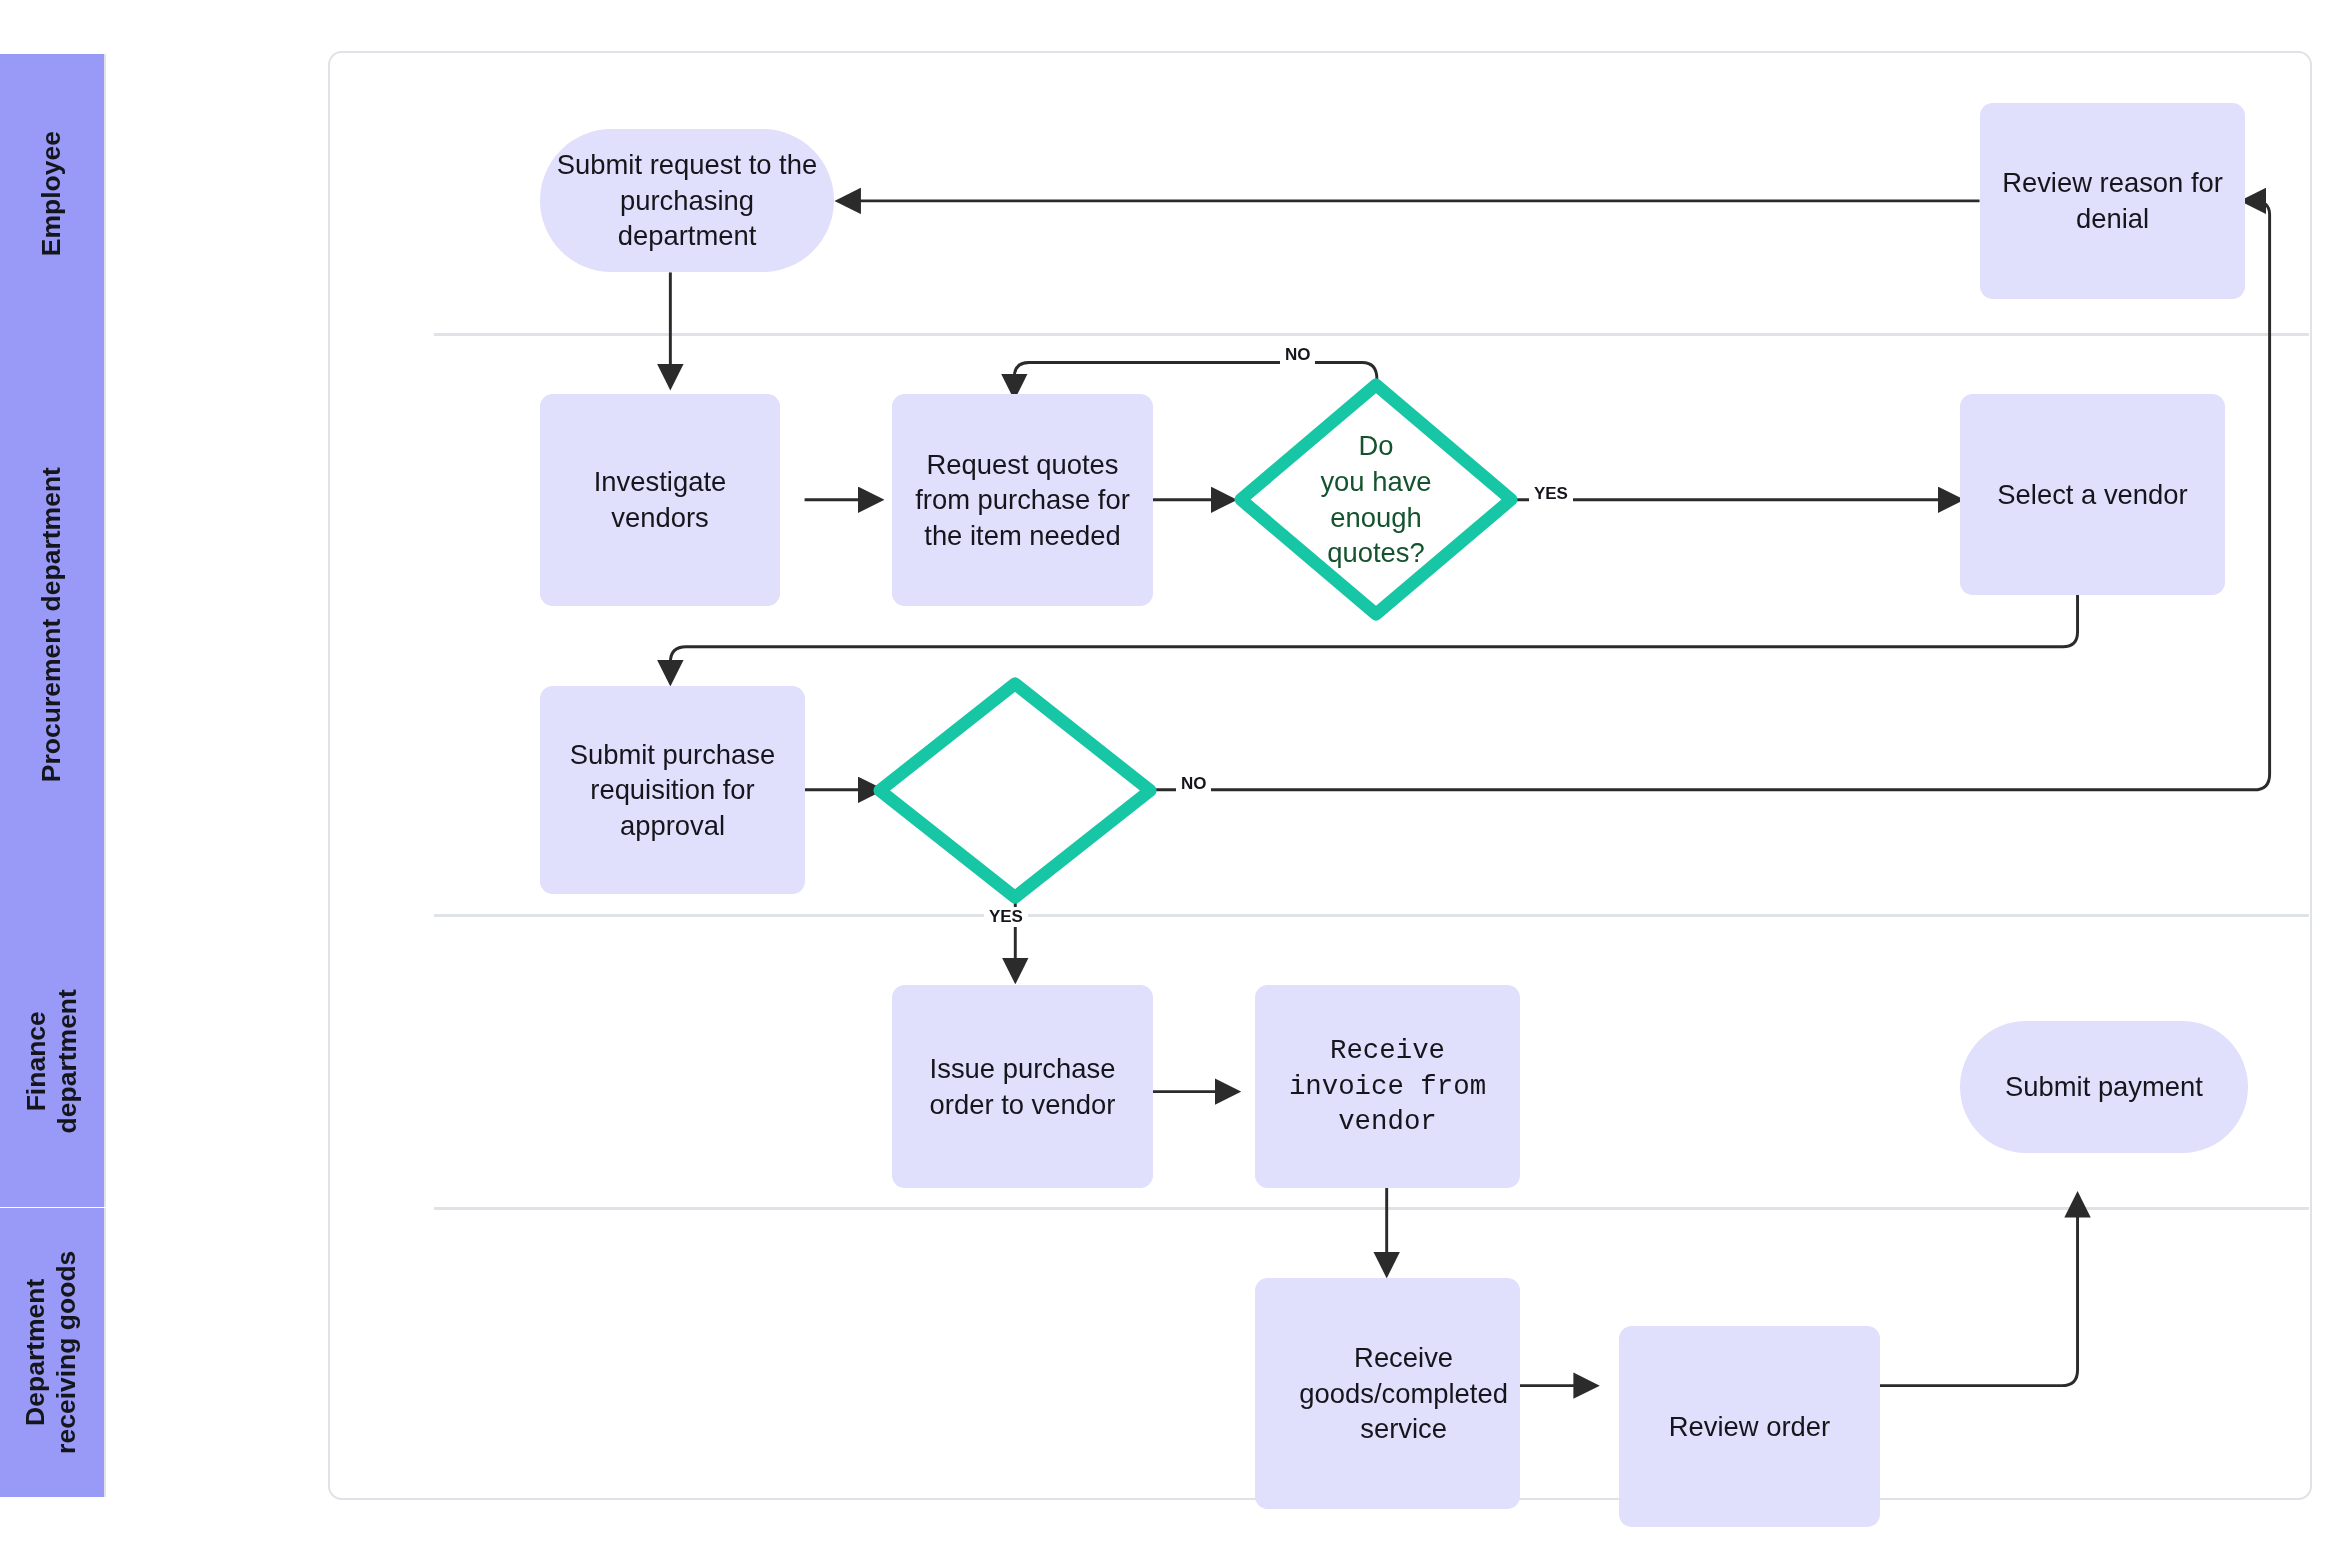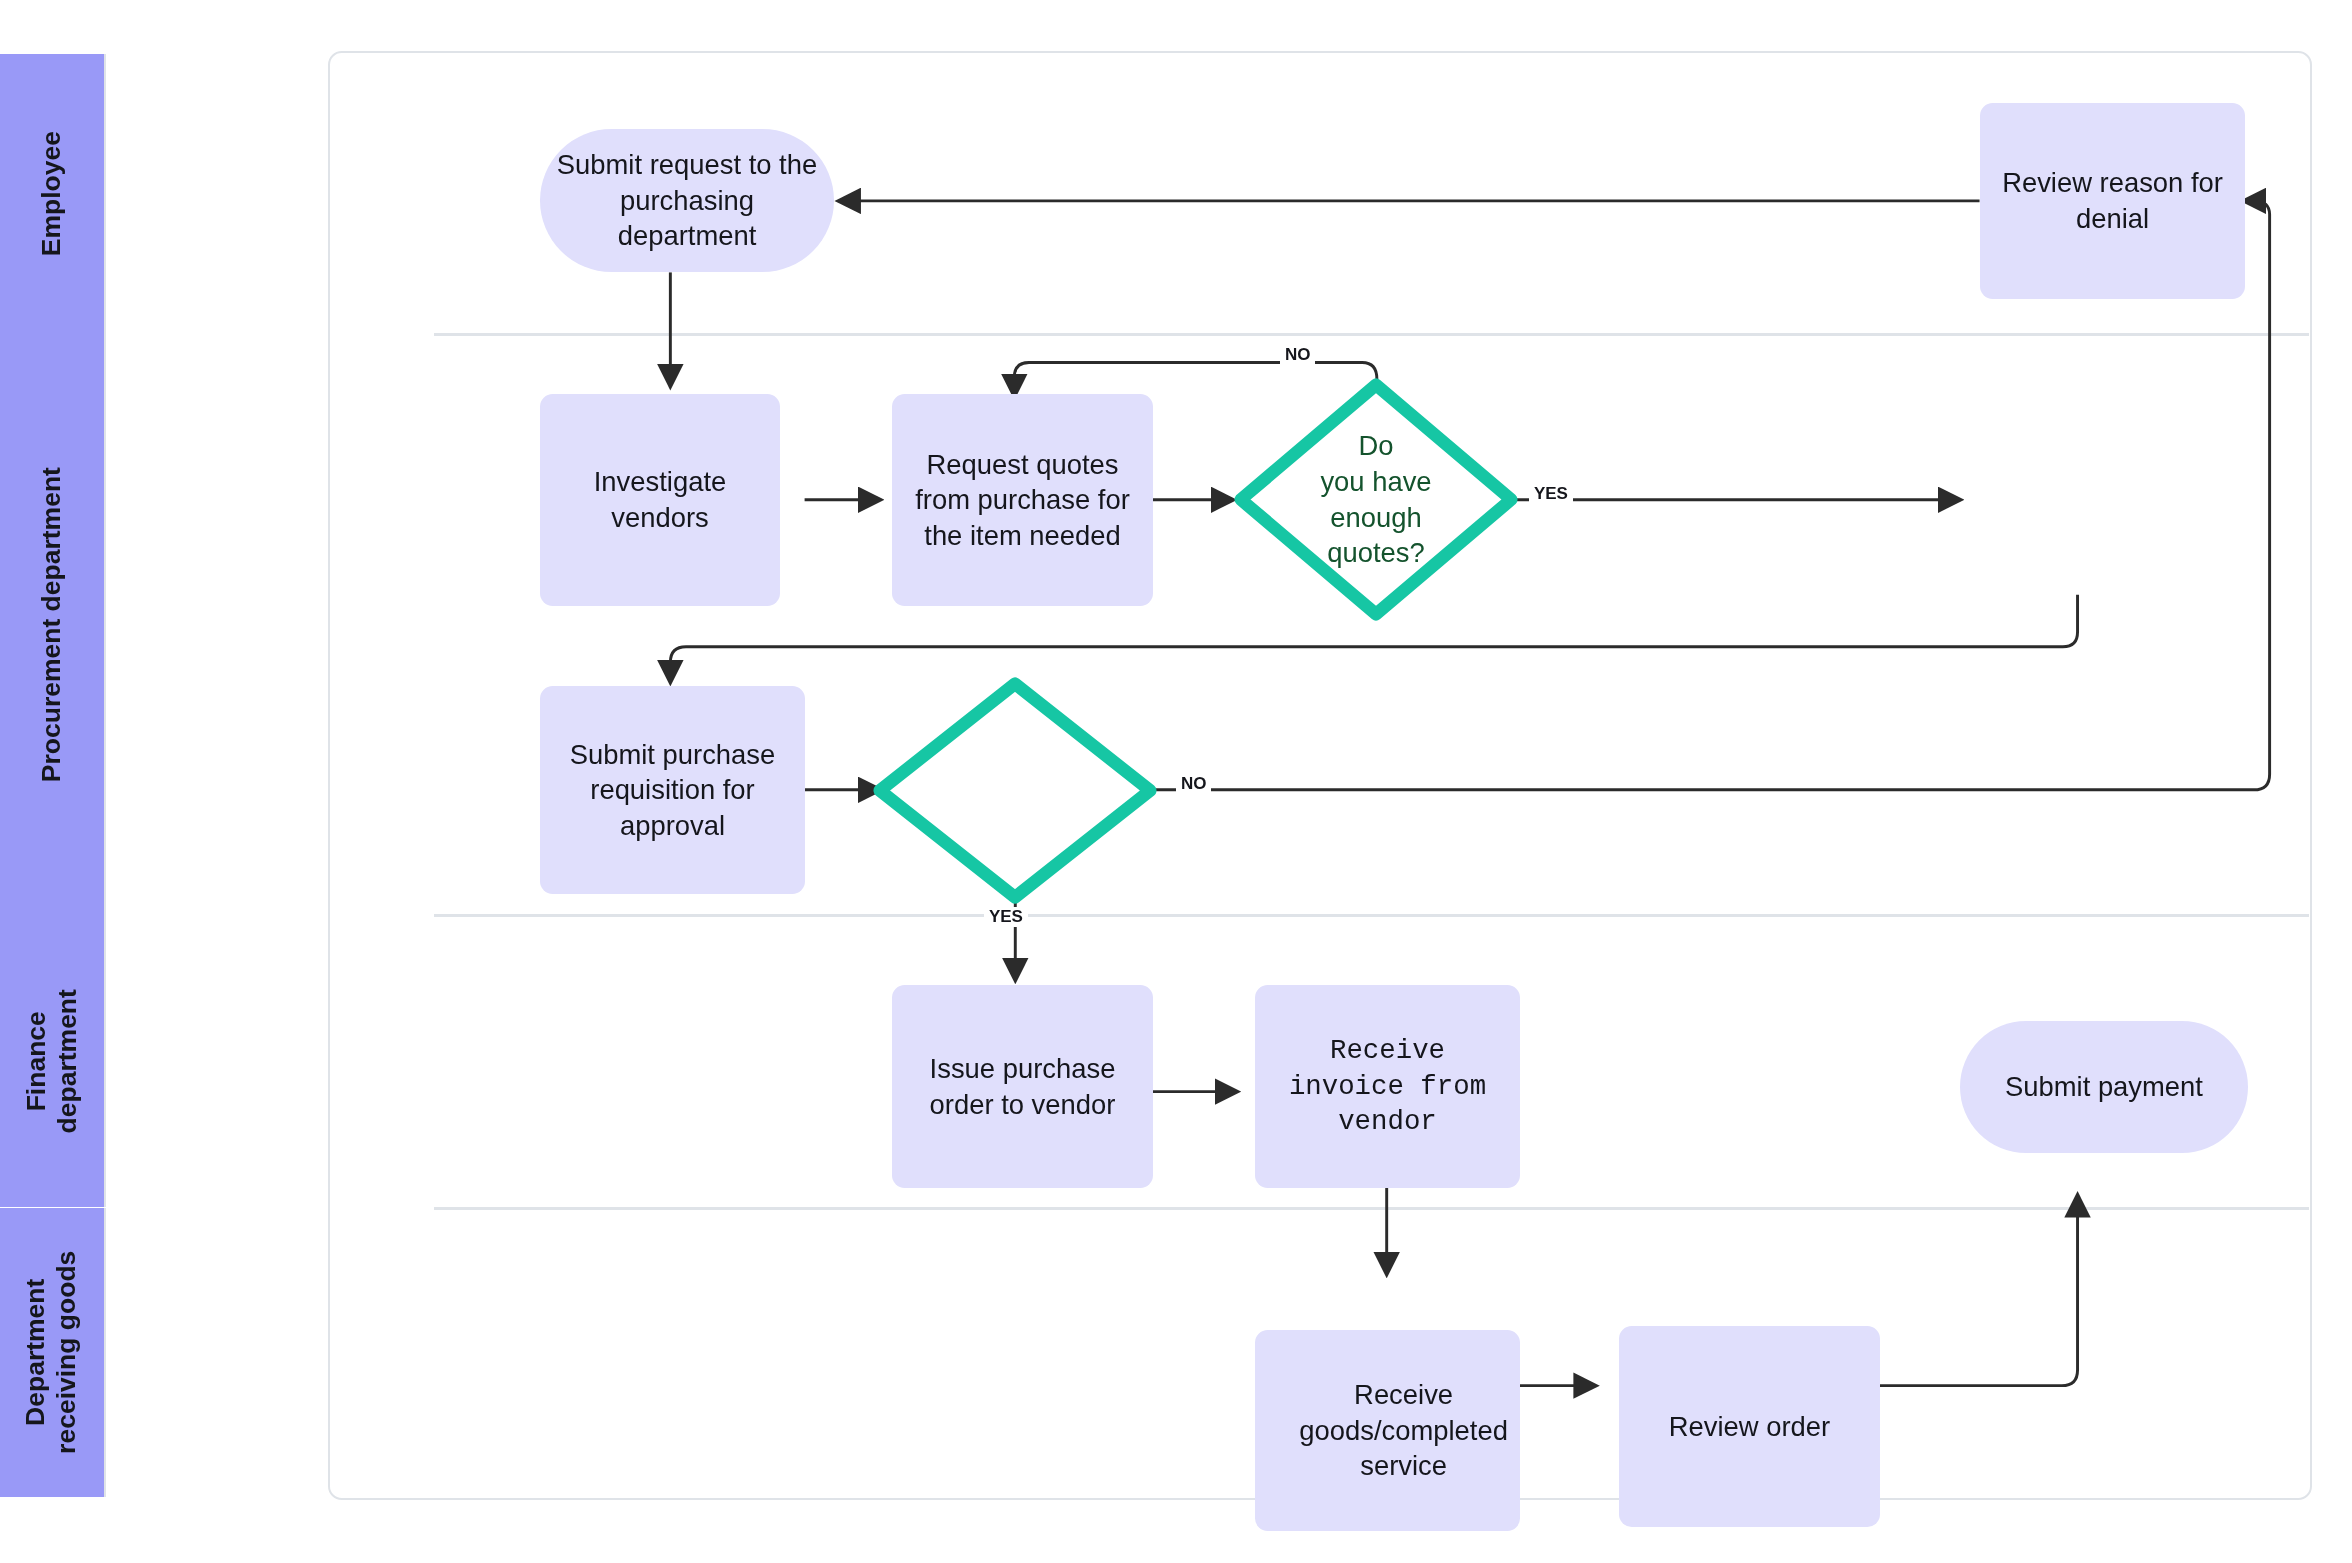--- a/index.html
+++ b/index.html
@@ -202,20 +202,23 @@
   <div class="diamond-wrap" style="left:1233px; top:377px; width:286px; height:245px;">
     <svg viewBox="0 0 292 250" preserveAspectRatio="none">
       <polygon points="146,8 284,125 146,242 8,125" fill="#ffffff" stroke="#16c6a4" stroke-width="13" stroke-linejoin="round"></polygon>
     </svg>
     <span class="node-text">Do
 you have
 enough
 quotes?</span>
   </div>
 
+  <div class="node rect" style="left:1960px; top:394px; width:265px; height:201px;">
+    <span class="node-text">Select a vendor</span>
+  </div>
 
   <div class="node rect" style="left:540px; top:686px; width:265px; height:208px;">
     <span class="node-text">Submit purchase requisition for approval</span>
   </div>
 
   <div class="diamond-wrap" style="left:872px; top:676px; width:286px; height:229px;">
     <svg viewBox="0 0 292 234" preserveAspectRatio="none">
       <polygon points="146,8 284,117 146,226 8,117" fill="#ffffff" stroke="#16c6a4" stroke-width="13" stroke-linejoin="round"></polygon>
     </svg>
   </div>
@@ -225,21 +228,21 @@
   </div>
 
   <div class="node rect" style="left:1255px; top:985px; width:265px; height:203px;font-family:Liberation Mono, monospace;">
     <span class="node-text">Receive invoice from vendor</span>
   </div>
 
   <div class="node pill" style="left:1960px; top:1021px; width:288px; height:132px;">
     <span class="node-text">Submit payment</span>
   </div>
 
-  <div class="node rect" style="left:1255px; top:1330px; width:265px; height:201px;padding-left:44px;">
+  <div class="node rect" style="left:1255px; top:1278px; width:265px; height:231px;padding-left:44px;">
     <span class="node-text">Receive goods/completed service</span>
   </div>
 
   <div class="node rect" style="left:1619px; top:1282px; width:261px; height:201px;margin-top:44px;">
     <span class="node-text">Review order</span>
   </div>
 
 </div>
 
 

